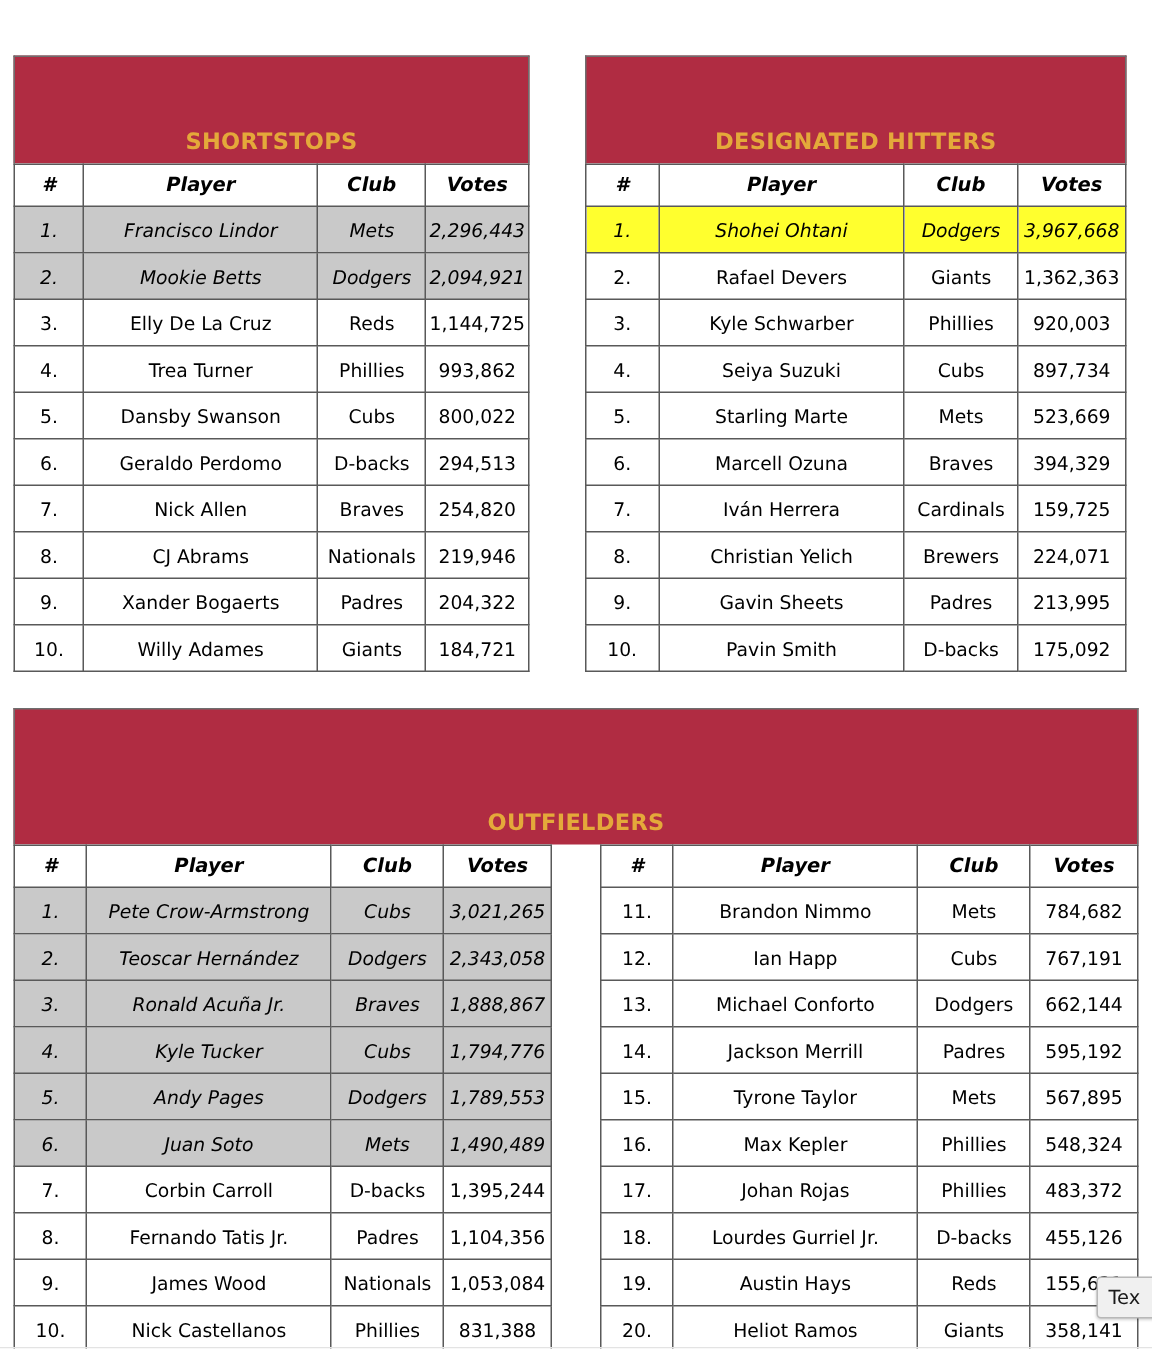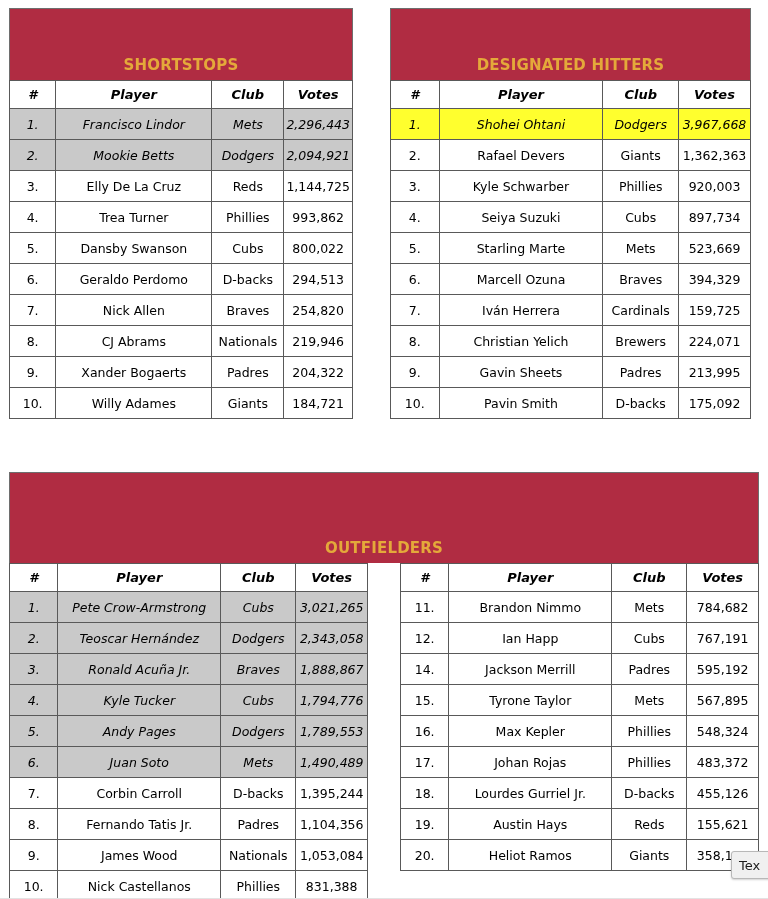--- a/index.html
+++ b/index.html
@@ -66,21 +66,21 @@
   tr.plain  td { background: #ffffff; }
 
   .col-rank  { width: 13.5%; }
   .col-name  { width: 45.5%; }
   .col-club  { width: 21%; }
   .col-votes { width: 20%; }
 
   
   #ss-block  { left: 9px;   top: 8px;  width: 344px; }
   #dh-block  { left: 390px; top: 8px;  width: 361px; }
-  #ss-block .banner, #dh-block .banner { height: 72px; }
+  #ss-block .banner, #dh-block .banner { height: 72px; margin-top: 29px; }
 
   
   #of-block { left: 9px; top: 472px; width: 750px; }
   #of-block .banner { height: 91px; }
   .of-body { display: flex; align-items: flex-start; }
   .of-left  { width: 359px; }
   .of-gap   { width: 32px; height: 1px; }
   .of-right { width: 359px; }
 
   
@@ -387,20 +387,26 @@
                 <td>Mets</td>
                 <td>784,682</td>
               </tr>
               <tr class="plain">
                 <td>12.</td>
                 <td>Ian Happ</td>
                 <td>Cubs</td>
                 <td>767,191</td>
               </tr>
               <tr class="plain">
+                <td>13.</td>
+                <td>Michael Conforto</td>
+                <td>Dodgers</td>
+                <td>662,144</td>
+              </tr>
+              <tr class="plain">
                 <td>14.</td>
                 <td>Jackson Merrill</td>
                 <td>Padres</td>
                 <td>595,192</td>
               </tr>
               <tr class="plain">
                 <td>15.</td>
                 <td>Tyrone Taylor</td>
                 <td>Mets</td>
                 <td>567,895</td>

